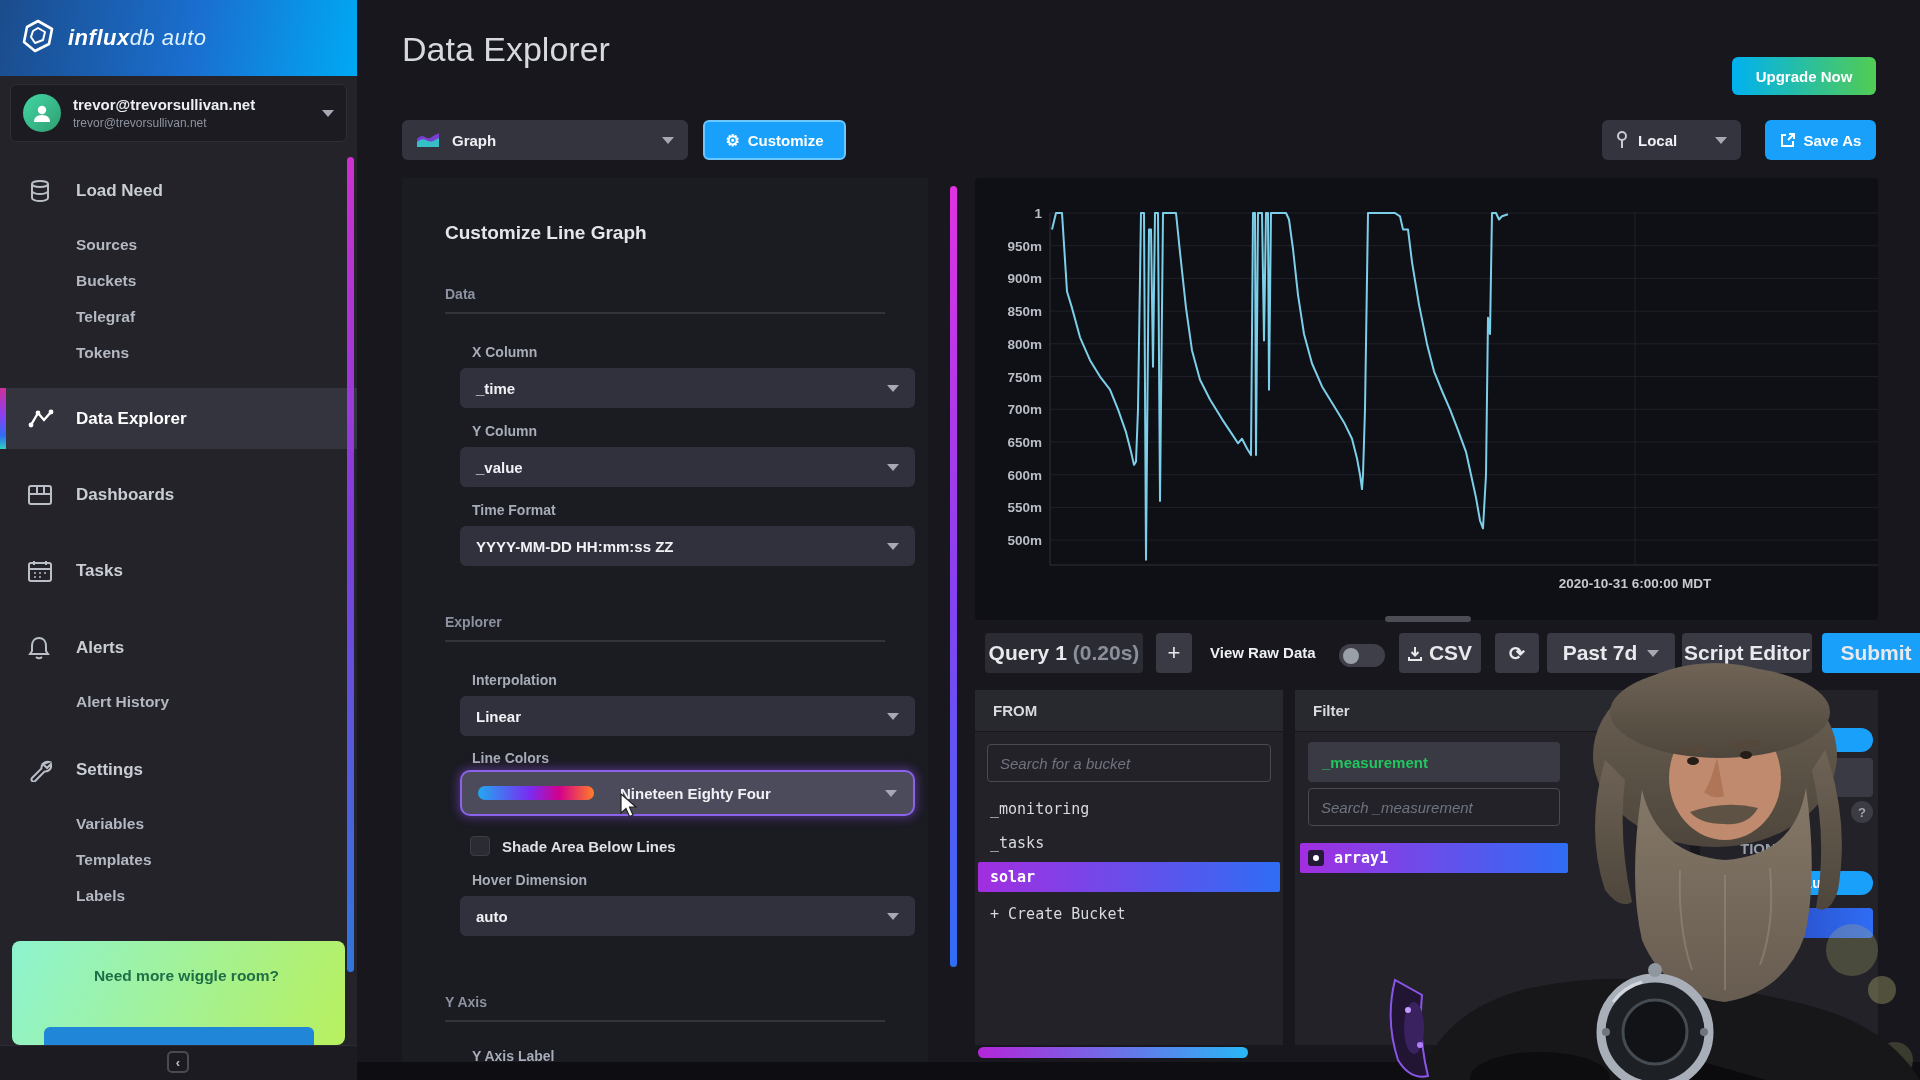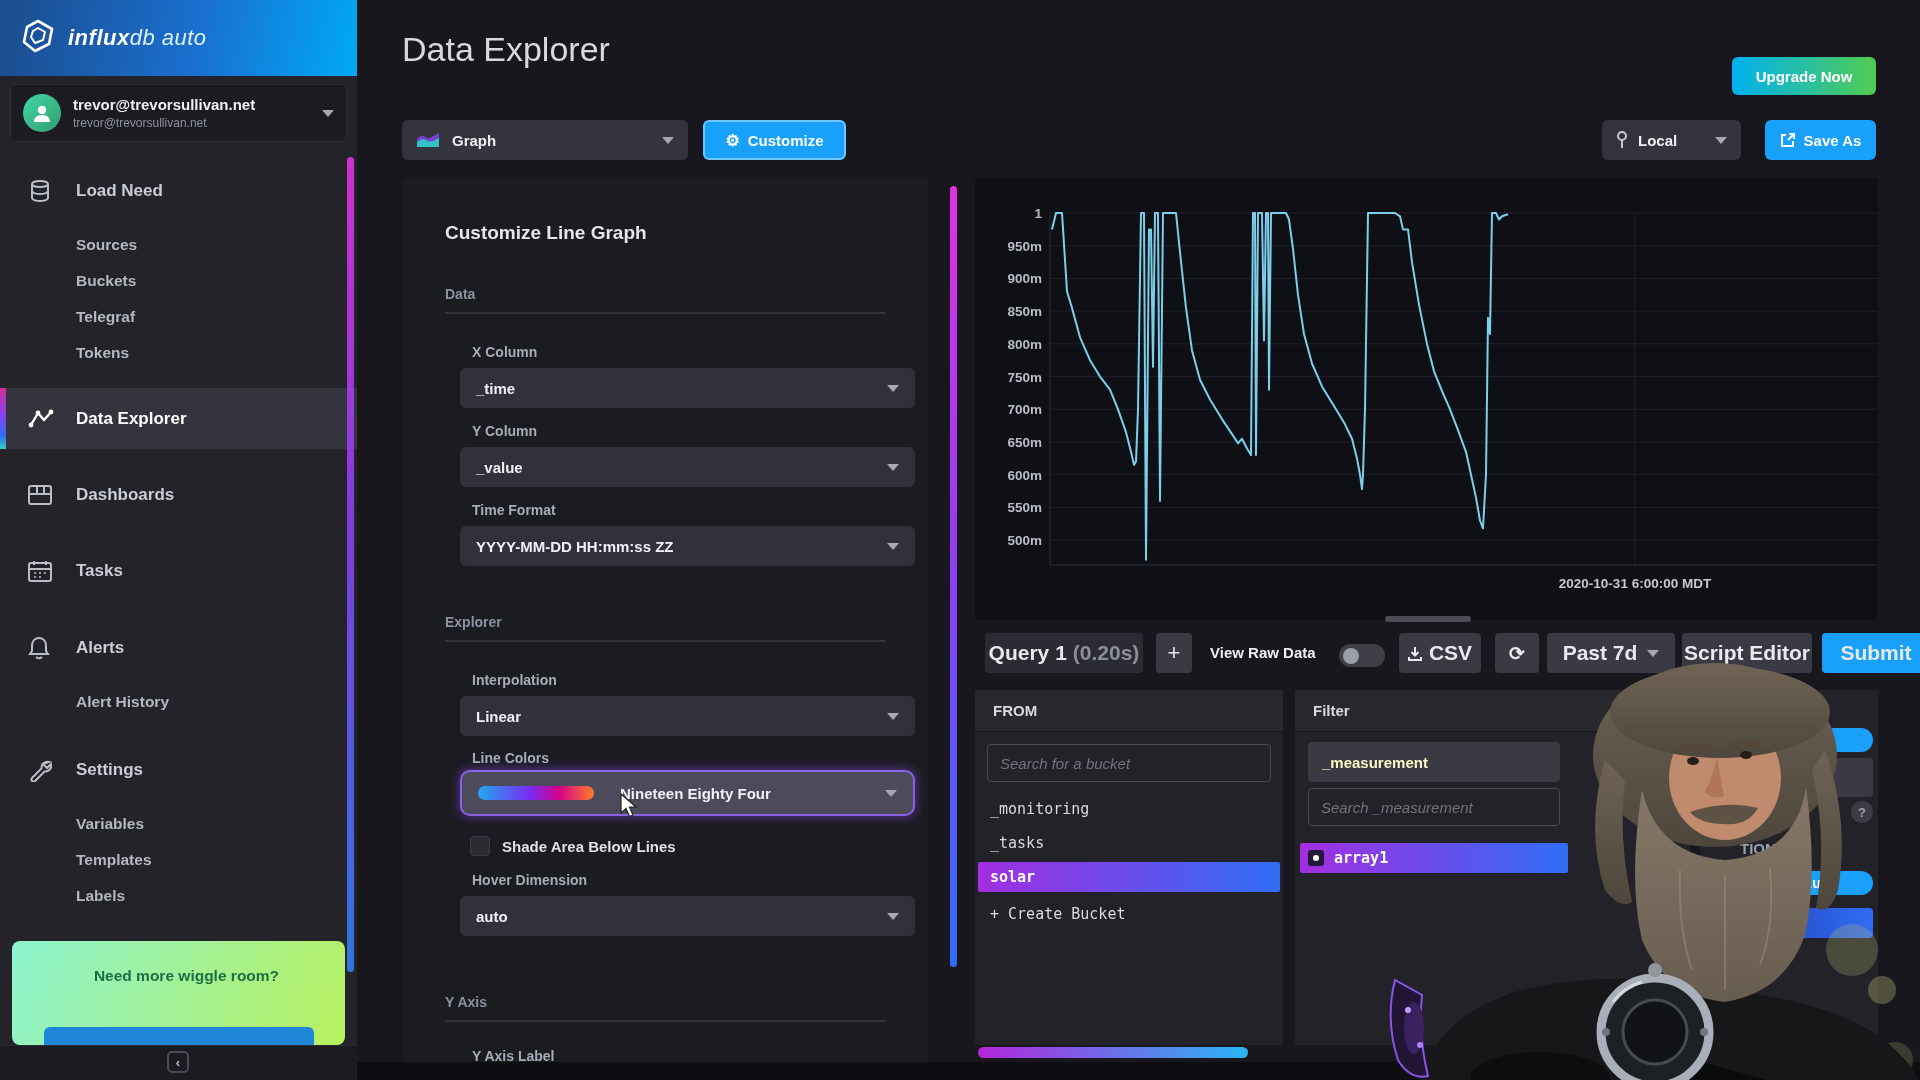--- a/index.html
+++ b/index.html
@@ -116,21 +116,21 @@
   .bucket-item { height:30px; display:flex; align-items:center; padding:0 12px; font-size:15px;
     color:#d8dade; margin-bottom:4px; cursor:pointer; border-radius:2px; }
   .bucket-item.selected { background:linear-gradient(90deg,#a22ee0,#2f6df5); color:#fff; font-weight:700; }
   #create-bucket { position:absolute; left:15px; top:215px; font-family:"DejaVu Sans Mono",monospace;
     font-size:15px; color:#d8dade; cursor:pointer; }
   #from-scrollbar { left:978px; top:1047px; width:270px; height:11px; border-radius:6px; z-index:4;
     background:linear-gradient(90deg,#b326d9,#29b6f6); }
 
   #filter-panel { left:1295px; width:395px; }
   #measurement-dd { position:absolute; left:13px; top:52px; width:252px; height:40px; background:#3a3a44;
-    border-radius:4px; display:flex; align-items:center; padding:4px 14px; font-size:15px; font-weight:700; color:#fef9c3; }
+    border-radius:4px; display:flex; align-items:center; padding:4px 14px; font-size:15px; font-weight:700; color:#22c55e; }
   #filter-search { position:absolute; left:13px; top:98px; width:252px; margin:0; }
   #filter-selected { position:absolute; left:5px; top:153px; width:268px; height:30px;
     background:linear-gradient(90deg,#a22ee0,#2f6df5); border-radius:2px;
     display:flex; align-items:center; padding:0 8px; gap:10px;
     font-family:"DejaVu Sans Mono",monospace; font-size:15px; font-weight:700; color:#fff; }
   #filter-check { width:16px; height:16px; background:#241a38; border-radius:3px;
     display:flex; align-items:center; justify-content:center; }
   #filter-check i { width:6px; height:6px; border-radius:50%; background:#fff; }
 
   #window-panel { left:1700px; width:178px; }

